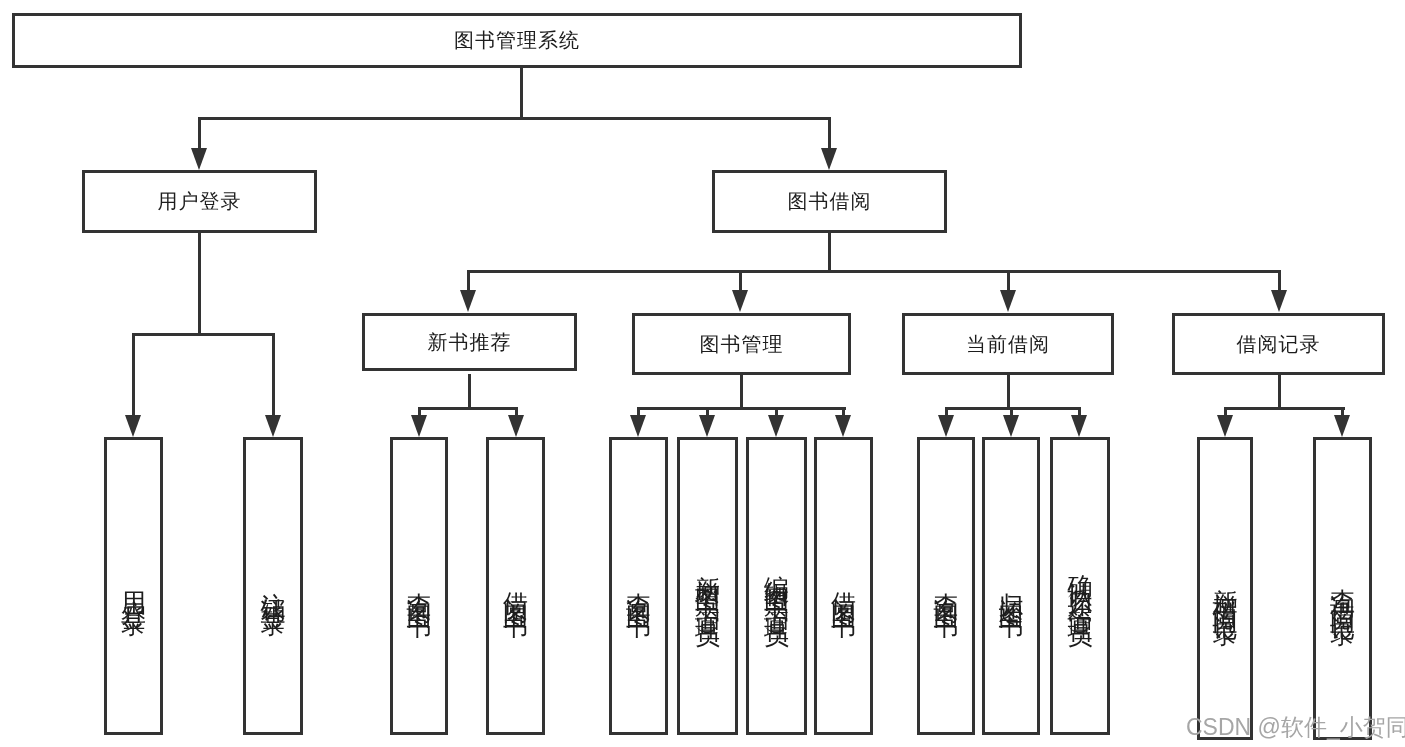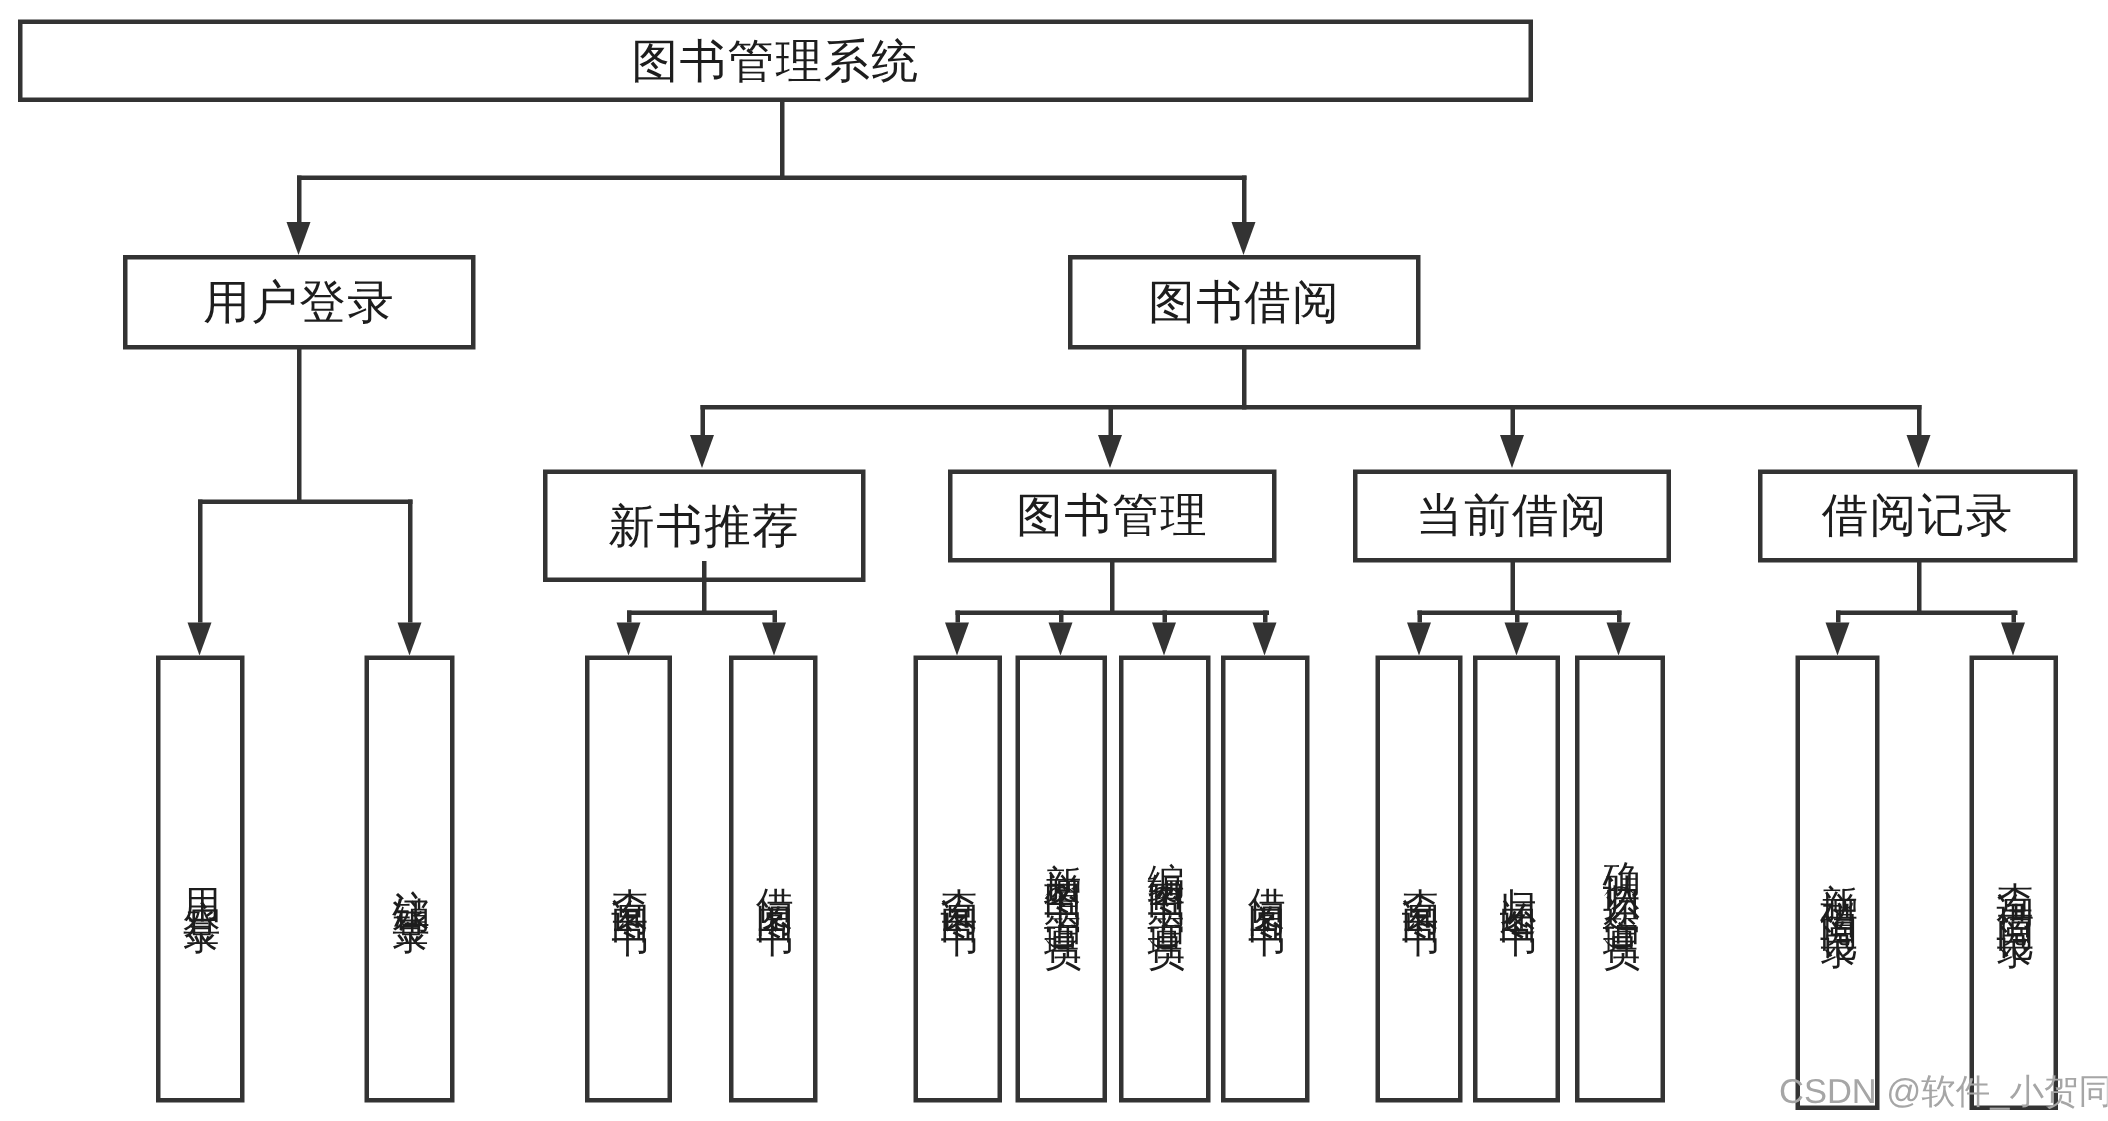--- a/index.html
+++ b/index.html
@@ -15,21 +15,21 @@
   }
   .box{
     position:absolute;
     box-sizing:border-box;
     border:3px solid var(--line,#333);
     background:#fff;
     display:flex;align-items:center;justify-content:center;
     color:var(--text,#1d1d1d);
   }
   .hlabel{
-    font-size:31px;
+    font-size:20px;
     letter-spacing:1px;
     white-space:nowrap;
   }
   .vtext{
     writing-mode:vertical-rl;
     text-orientation:mixed;
     font-size:25px;
     letter-spacing:7px;
     line-height:1;
     white-space:nowrap;
@@ -110,21 +110,21 @@
   </div>
   <div class="drop" style="left:1000px;top:270px">
     <div class="stem" style="height:20px"></div>
     <div class="head"></div>
   </div>
   <div class="drop" style="left:1271px;top:270px">
     <div class="stem" style="height:20px"></div>
     <div class="head"></div>
   </div>
 
-  <div class="box" style="left:362px;top:313px;width:215px;height:75px">
+  <div class="box" style="left:362px;top:313px;width:215px;height:58px">
     <span class="hlabel">新书推荐</span>
   </div>
   <div class="box" style="left:632px;top:313px;width:219px;height:62px">
     <span class="hlabel">图书管理</span>
   </div>
   <div class="box" style="left:1172px;top:313px;width:213px;height:62px">
     <span class="hlabel">借阅记录</span>
   </div>
   <div class="box" style="left:902px;top:313px;width:212px;height:62px">
     <span class="hlabel">当前借阅</span>

